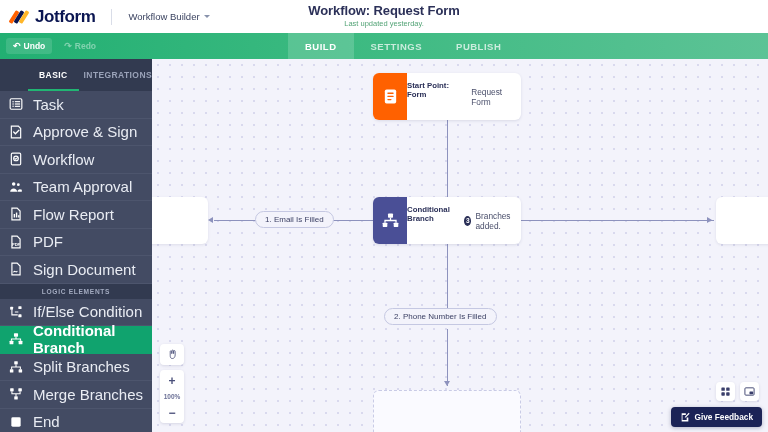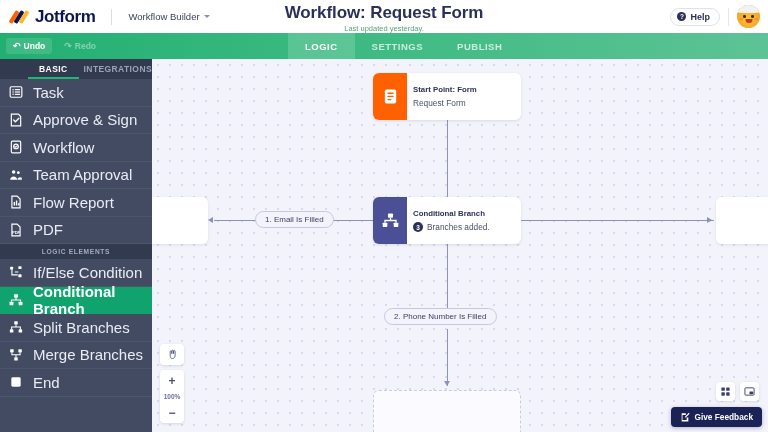--- a/index.html
+++ b/index.html
@@ -34,21 +34,21 @@
   .brand-sub { font-size: 9.5px; color: #3b4360; display: flex; align-items: center; gap: 4px; }
   .caret-down {
     width: 0; height: 0;
     border-left: 3px solid transparent; border-right: 3px solid transparent;
     border-top: 3.5px solid #8892ab;
   }
   .title-block {
     position: absolute; left: 0; right: 0; top: 3px;
     text-align: center; pointer-events: none;
   }
-  .wf-title { font-size: 17px; font-weight: bold; color: #2b3058; letter-spacing: -0.1px; }
+  .wf-title { font-size: 13px; font-weight: bold; color: #2b3058; letter-spacing: -0.1px; }
   .wf-sub { font-size: 7.5px; color: #54a477; margin-top: 1px; }
   .header-right {
     position: absolute; right: 8px; top: 0; height: 33px;
     display: flex; align-items: center; gap: 8px;
   }
   .help-btn {
     display: flex; align-items: center; gap: 4px;
     border: 1px solid #dfe2ec; border-radius: 11px;
     padding: 3px 9px 3px 6px; background: #fff;
     font-size: 9px; color: #2b3058; font-weight: bold;
@@ -104,21 +104,21 @@
     color: rgba(255,255,255,0.72); cursor: pointer;
   }
   .mtab.active { color: #ffffff; background: rgba(255,255,255,0.17); }
 
   
   .sidebar {
     position: absolute; top: 59px; left: 0; width: 152px; height: 373px;
     background: #434b63; z-index: 30;
     display: flex; flex-direction: column;
   }
-  .sb-tabs { display: flex; height: 20px; background: #323a50; padding-left: 23px; }
+  .sb-tabs { display: flex; height: 32px; background: #323a50; padding-left: 23px; }
   .sb-tab {
     flex: 1; display: flex; align-items: center; justify-content: center;
     font-size: 8.5px; font-weight: bold; letter-spacing: .4px;
     color: #9aa2b8; cursor: pointer; position: relative;
   }
   .sb-tab.active { color: #ffffff; }
   .sb-tab.active::after {
     content: ''; position: absolute; left: 8%; right: 8%; bottom: 0;
     height: 2px; background: #21b573;
   }
@@ -156,21 +156,21 @@
     box-shadow: 0 1px 3px rgba(40,44,90,0.13);
     display: flex; overflow: hidden; cursor: pointer;
   }
   .node-icon {
     width: 34px; flex: 0 0 34px;
     display: flex; align-items: center; justify-content: center;
   }
   .node-icon.orange { background: #ff6100; }
   .node-icon.indigo { background: #4a4f96; }
   .node-icon svg { width: 17px; height: 17px; fill: #ffffff; }
-  .node-body { padding: 8px 6px; display: flex; flex-direction: column; justify-content: center; gap: 4px; }
+  .node-body { padding: 8px 0; display: flex; flex-direction: row; justify-content: center; gap: 4px; }
   .node-title { font-size: 7.8px; font-weight: bold; color: #2b3058; }
   .node-desc { font-size: 8.3px; color: #4a4f6b; display: flex; align-items: center; gap: 4px; }
   .count-badge {
     width: 10px; height: 10px; border-radius: 50%; background: #2b3058;
     color: #fff; font-size: 6.5px; font-weight: bold;
     display: inline-flex; align-items: center; justify-content: center;
   }
   .ghost-node {
     position: absolute; background: #ffffff; border-radius: 6px;
     box-shadow: 0 1px 3px rgba(40,44,90,0.10);
@@ -258,50 +258,35 @@
         <span>Workflow Builder</span>
         <span class="caret-down"></span>
       </span>
     </div>
 
     <div class="title-block">
       <div class="wf-title">Workflow: Request Form</div>
       <div class="wf-sub">Last updated yesterday.</div>
     </div>
 
-    <div class="header-right">
-      <div class="help-btn">
-        <span class="help-dot">?</span>
-        <span>Help</span>
-      </div>
-      <span class="hdr-sep"></span>
-      <div class="avatar">
-        <span class="hair"></span>
-        <span class="cheek l"></span>
-        <span class="cheek r"></span>
-        <span class="eye l"></span>
-        <span class="eye r"></span>
-        <span class="mouth"></span>
-      </div>
-    </div>
   </div>
 
   <div class="tabbar">
     <div class="histbtns">
       <div class="hbtn">
         <span class="ic">↶</span>
         <span>Undo</span>
       </div>
       <div class="hbtn disabled">
         <span class="ic">↷</span>
         <span>Redo</span>
       </div>
     </div>
     <div class="maintabs">
-      <div class="mtab active">LOGIC</div>
+      <div class="mtab active">BUILD</div>
       <div class="mtab">SETTINGS</div>
       <div class="mtab">PUBLISH</div>
     </div>
   </div>
 
   <div class="sidebar">
     <div class="sb-tabs">
       <div class="sb-tab active">BASIC</div>
       <div class="sb-tab">INTEGRATIONS</div>
     </div>
@@ -370,20 +355,29 @@
       <div class="sb-item">
         <span class="sb-ico">
           <svg viewBox="0 0 24 24">
               <path d="M5 2h9l5 5v15H5z" fill="none" stroke="#fff" stroke-width="2"></path>
               <text x="12" y="18" font-size="7" font-weight="bold" fill="#fff" text-anchor="middle" font-family="Liberation Sans">PDF</text>
             </svg>
         </span>
         <span class="sb-label">PDF</span>
       </div>
 
+      <div class="sb-item">
+        <span class="sb-ico">
+          <svg viewBox="0 0 24 24">
+              <path d="M5 2h9l5 5v15H5z" fill="none" stroke="#fff" stroke-width="2"></path>
+              <path d="M8 17c2-3 4 2 6-1" fill="none" stroke="#fff" stroke-width="1.8" stroke-linecap="round"></path>
+            </svg>
+        </span>
+        <span class="sb-label">Sign Document</span>
+      </div>
 
       <div class="sb-section">LOGIC ELEMENTS</div>
 
       <div class="sb-item">
         <span class="sb-ico">
           <svg viewBox="0 0 24 24">
               <rect x="2" y="3" width="5" height="5" rx="1"></rect>
               <rect x="16" y="2" width="5.5" height="5" rx="1"></rect>
               <rect x="16" y="16" width="5.5" height="5" rx="1"></rect>
               <path d="M5 8v9h10M10 12h6" fill="none" stroke="#fff" stroke-width="1.9"></path>

